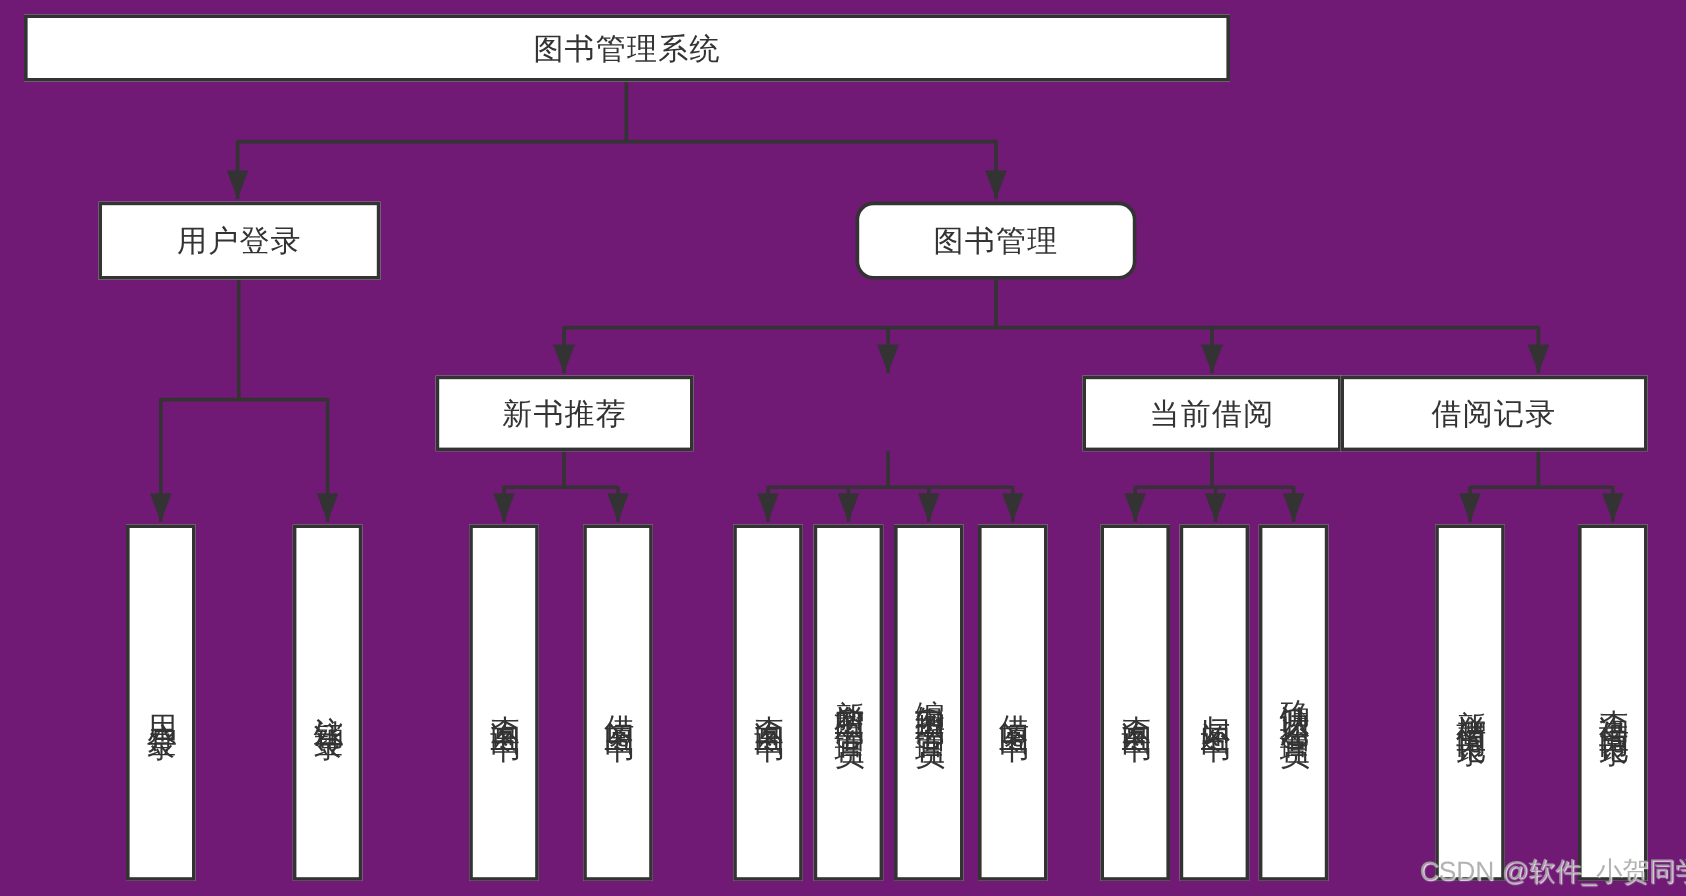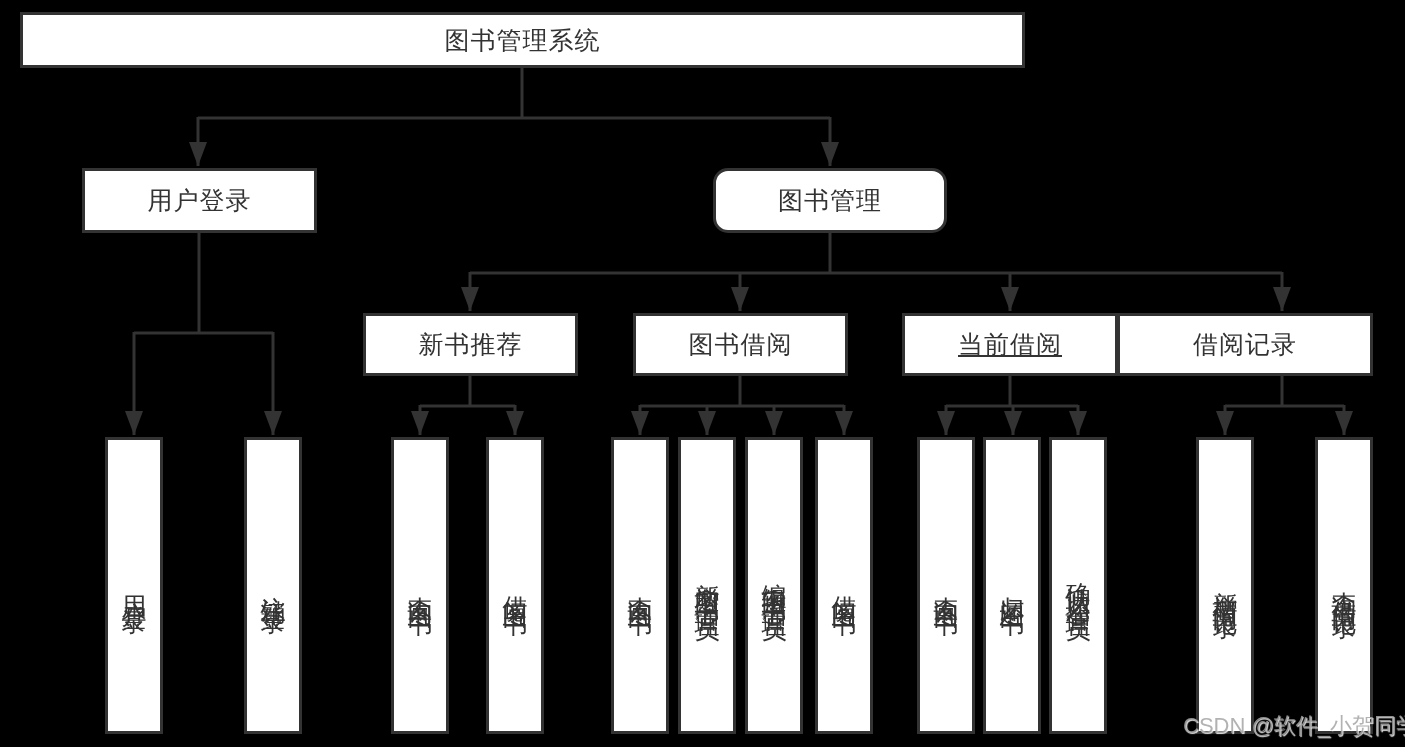--- a/index.html
+++ b/index.html
@@ -5,21 +5,21 @@
   html, body {
     margin: 0;
     padding: 0;
     background: #ffffff;
     font-family: "Liberation Sans", "DejaVu Sans", sans-serif;
   }
   .canvas {
     position: relative;
     width: 1405px;
     height: 747px;
-    background: #000000;
+    background: #701a75;
     overflow: hidden;
   }
   svg.edges {
     position: absolute;
     left: 0; top: 0;
     width: 1405px; height: 747px;
     z-index: 0;
   }
   .box {
     position: absolute;
@@ -120,24 +120,21 @@
   <div class="box lvl2" style="left:82px; width:235px;">
     <span class="hlabel">用户登录</span>
   </div>
   <div class="box lvl2" style="left:713px; width:234px;border-radius:15px;">
     <span class="hlabel">图书管理</span>
   </div>
 
   <div class="box lvl3" style="left:363px; width:215px;justify-content:center;">
     <span class="hlabel">新书推荐</span>
   </div>
-  <div class="box lvl3" style="left:633px; width:215px;">
-    <span class="hlabel">图书借阅</span>
-  </div>
-  <div class="box lvl3" style="left:902px; width:216px;text-decoration:underline;">
+  <div class="box lvl3" style="left:902px; width:216px;">
     <span class="hlabel">当前借阅</span>
   </div>
   <div class="box lvl3" style="left:1117px; width:256px;">
     <span class="hlabel">借阅记录</span>
   </div>
 
   <div class="box leaf" style="left:105px;">
     <span class="vlabel">用户登录</span>
   </div>
   <div class="box leaf" style="left:244px;">

